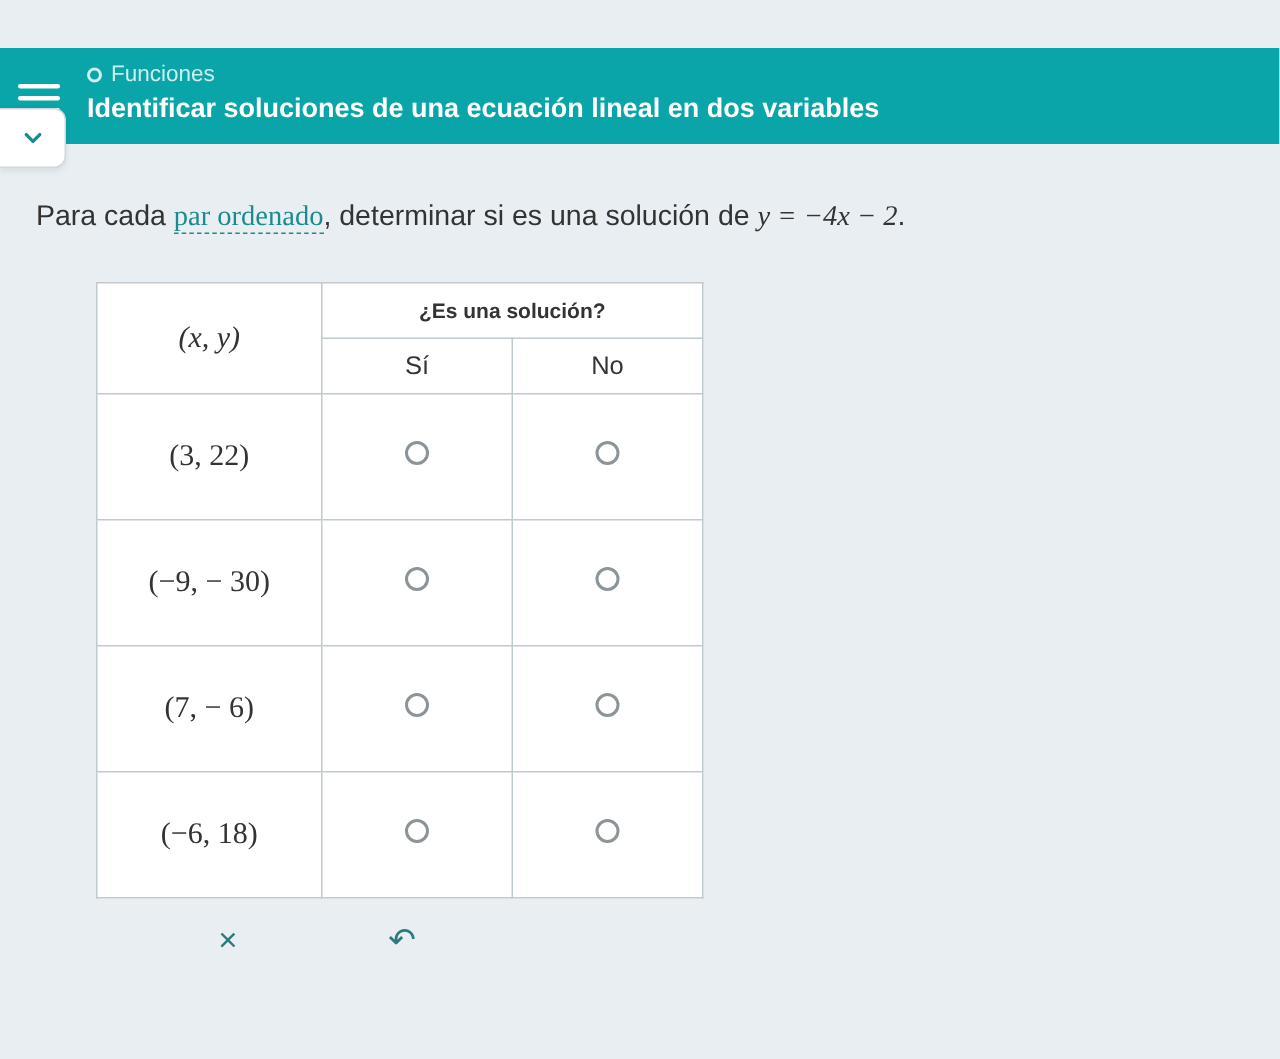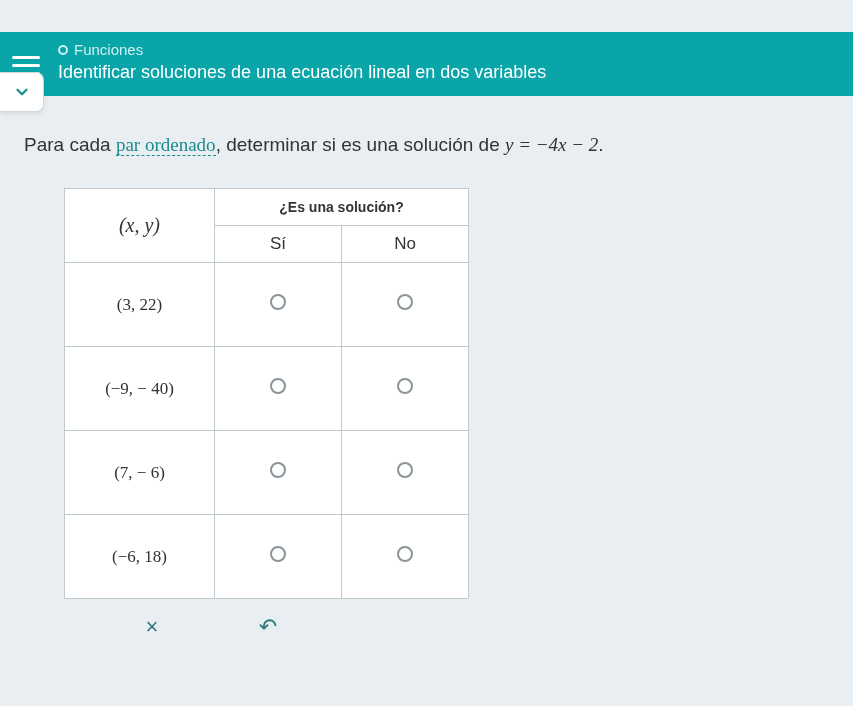--- a/index.html
+++ b/index.html
@@ -47,21 +47,21 @@
     gap: 6px;
     margin-bottom: 4px;
   }
   .bullet {
     width: 10px; height: 10px; border-radius: 50%;
     border: 2px solid #cdeff0;
     display: inline-block;
   }
   .title {
     font-size: 18px;
-    font-weight: normal;
+    font-weight: bold;
     color: #fff;
   }
   .collapse-tab {
     position: absolute;
     left: 0;
     top: 72px;
     width: 44px;
     height: 40px;
     background: #fff;
     border: 1px solid #d0d8dc;
@@ -119,21 +119,21 @@
     font-size: 14px;
     padding: 10px 0;
   }
   .hcell-yn {
     font-weight: normal;
     width: 127px;
     padding: 8px 0;
   }
   .pair-cell {
     font-family: "Times New Roman", serif;
-    font-size: 17px;
+    font-size: 20px;
     height: 84px;
     width: 150px;
   }
   .radio {
     width: 16px; height: 16px;
     border: 2px solid #8a9499;
     border-radius: 50%;
     display: inline-block;
     cursor: pointer;
     background: #fff;
@@ -192,21 +192,21 @@
       <tr>
         <th class="hcell-yn">Sí</th>
         <th class="hcell-yn">No</th>
       </tr>
       <tr>
         <td class="pair-cell">(3, 22)</td>
         <td><span class="radio"></span></td>
         <td><span class="radio"></span></td>
       </tr>
       <tr>
-        <td class="pair-cell">(−9, − 40)</td>
+        <td class="pair-cell">(−9, − 30)</td>
         <td><span class="radio"></span></td>
         <td><span class="radio"></span></td>
       </tr>
       <tr>
         <td class="pair-cell">(7, − 6)</td>
         <td><span class="radio"></span></td>
         <td><span class="radio"></span></td>
       </tr>
       <tr>
         <td class="pair-cell">(−6, 18)</td>

